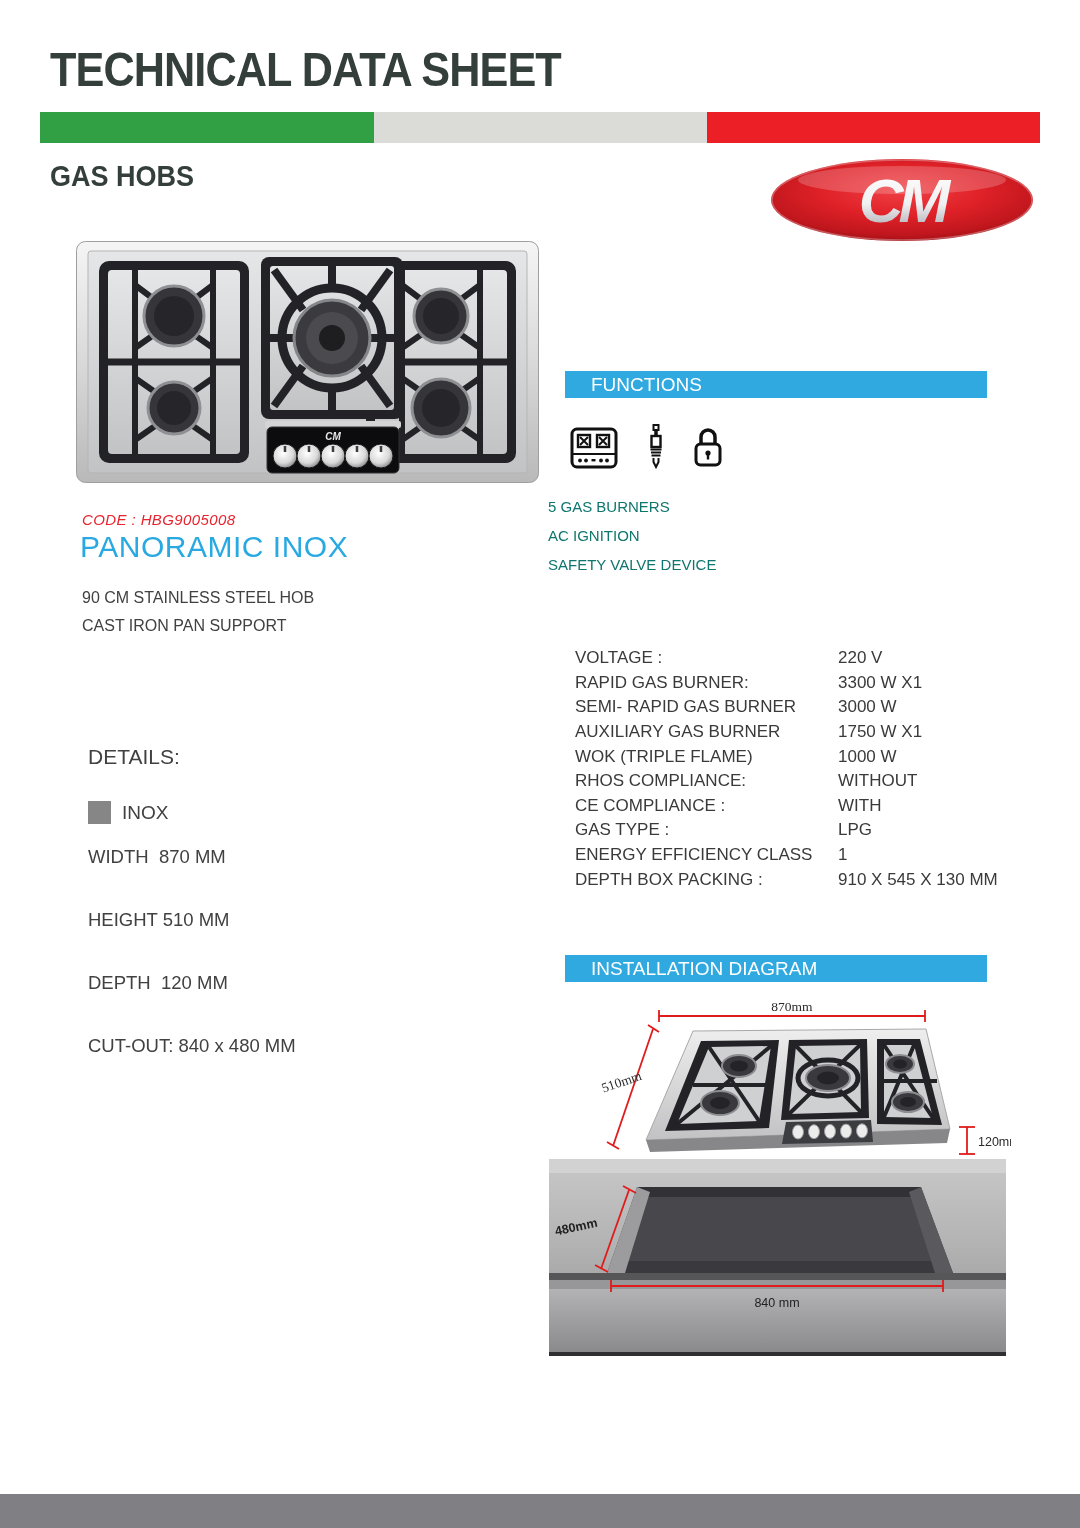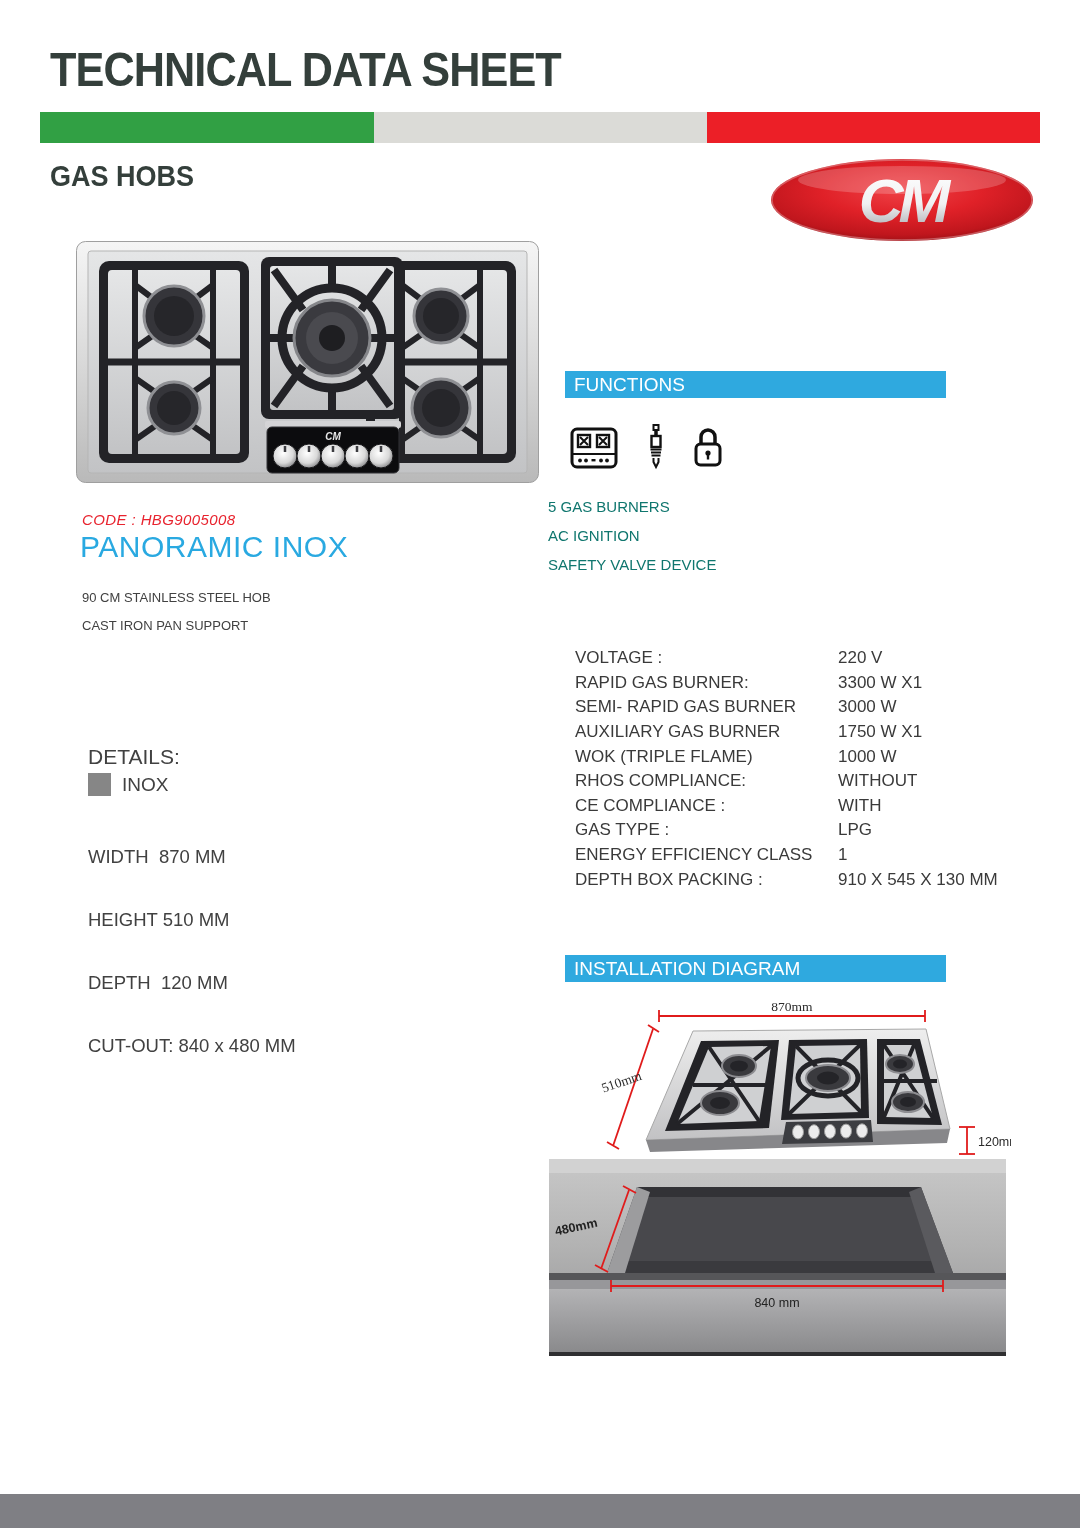--- a/index.html
+++ b/index.html
@@ -19,29 +19,29 @@
   .seg-white{width:33.3%;background:#dbdbd7;}
   .seg-red{width:33.3%;background:#ec1f27;}
   .category-title{
     left:50px;top:159px;font-size:30px;font-weight:700;color:#343f3b;
     transform:scaleX(.9);transform-origin:left top;white-space:nowrap;
   }
   .brand-logo{left:768px;top:156px;width:268px;height:88px;}
   .product-photo{left:75px;top:240px;width:465px;height:244px;}
   .product-code{left:82px;top:511px;font-size:15px;color:#e8232e;letter-spacing:.4px;white-space:nowrap;font-style:italic;}
   .product-name{left:80px;top:530px;font-size:30px;color:#29a9e1;letter-spacing:.5px;white-space:nowrap;}
-  .desc{left:82px;top:584px;font-size:13px;line-height:27.5px;color:#414141;}
+  .desc{left:82px;top:584px;font-size:16px;line-height:27.5px;color:#414141;}
   .details-heading{left:88px;top:745px;font-size:21px;color:#414141;}
-  .finish-row{left:88px;top:773px;display:flex;align-items:center;}
+  .finish-row{left:88px;top:801px;display:flex;align-items:center;}
   .finish-swatch{width:23px;height:23px;background:#868686;}
   .finish-label{margin-left:11px;font-size:19px;color:#414141;}
   .dims{left:88px;top:804px;font-size:18.5px;line-height:21px;color:#414141;white-space:pre;}
   .banner{
-    left:565px;width:381px;height:27px;background:#2fa9df;color:#ffffff;
-    font-size:19px;line-height:27px;padding-left:9px;box-sizing:border-box;white-space:nowrap;
+    left:565px;width:422px;height:27px;background:#2fa9df;color:#ffffff;
+    font-size:19px;line-height:27px;padding-left:26px;box-sizing:border-box;white-space:nowrap;
   }
   .banner-functions{top:371px;}
   .banner-heating{top:608px;}
   .banner-install{top:955px;}
   .icon-hob{left:570px;top:427px;width:48px;height:42px;}
   .icon-spark{left:647px;top:423px;width:18px;height:48px;}
   .icon-lock{left:692px;top:424px;width:32px;height:45px;}
   .functions-list{left:548px;top:492px;font-size:15px;line-height:29px;color:#0f766e;}
   .heating-table{left:575px;top:646px;width:425px;font-size:17px;color:#3a3a3a;}
   .heating-row{display:flex;height:24.6px;align-items:center;}

